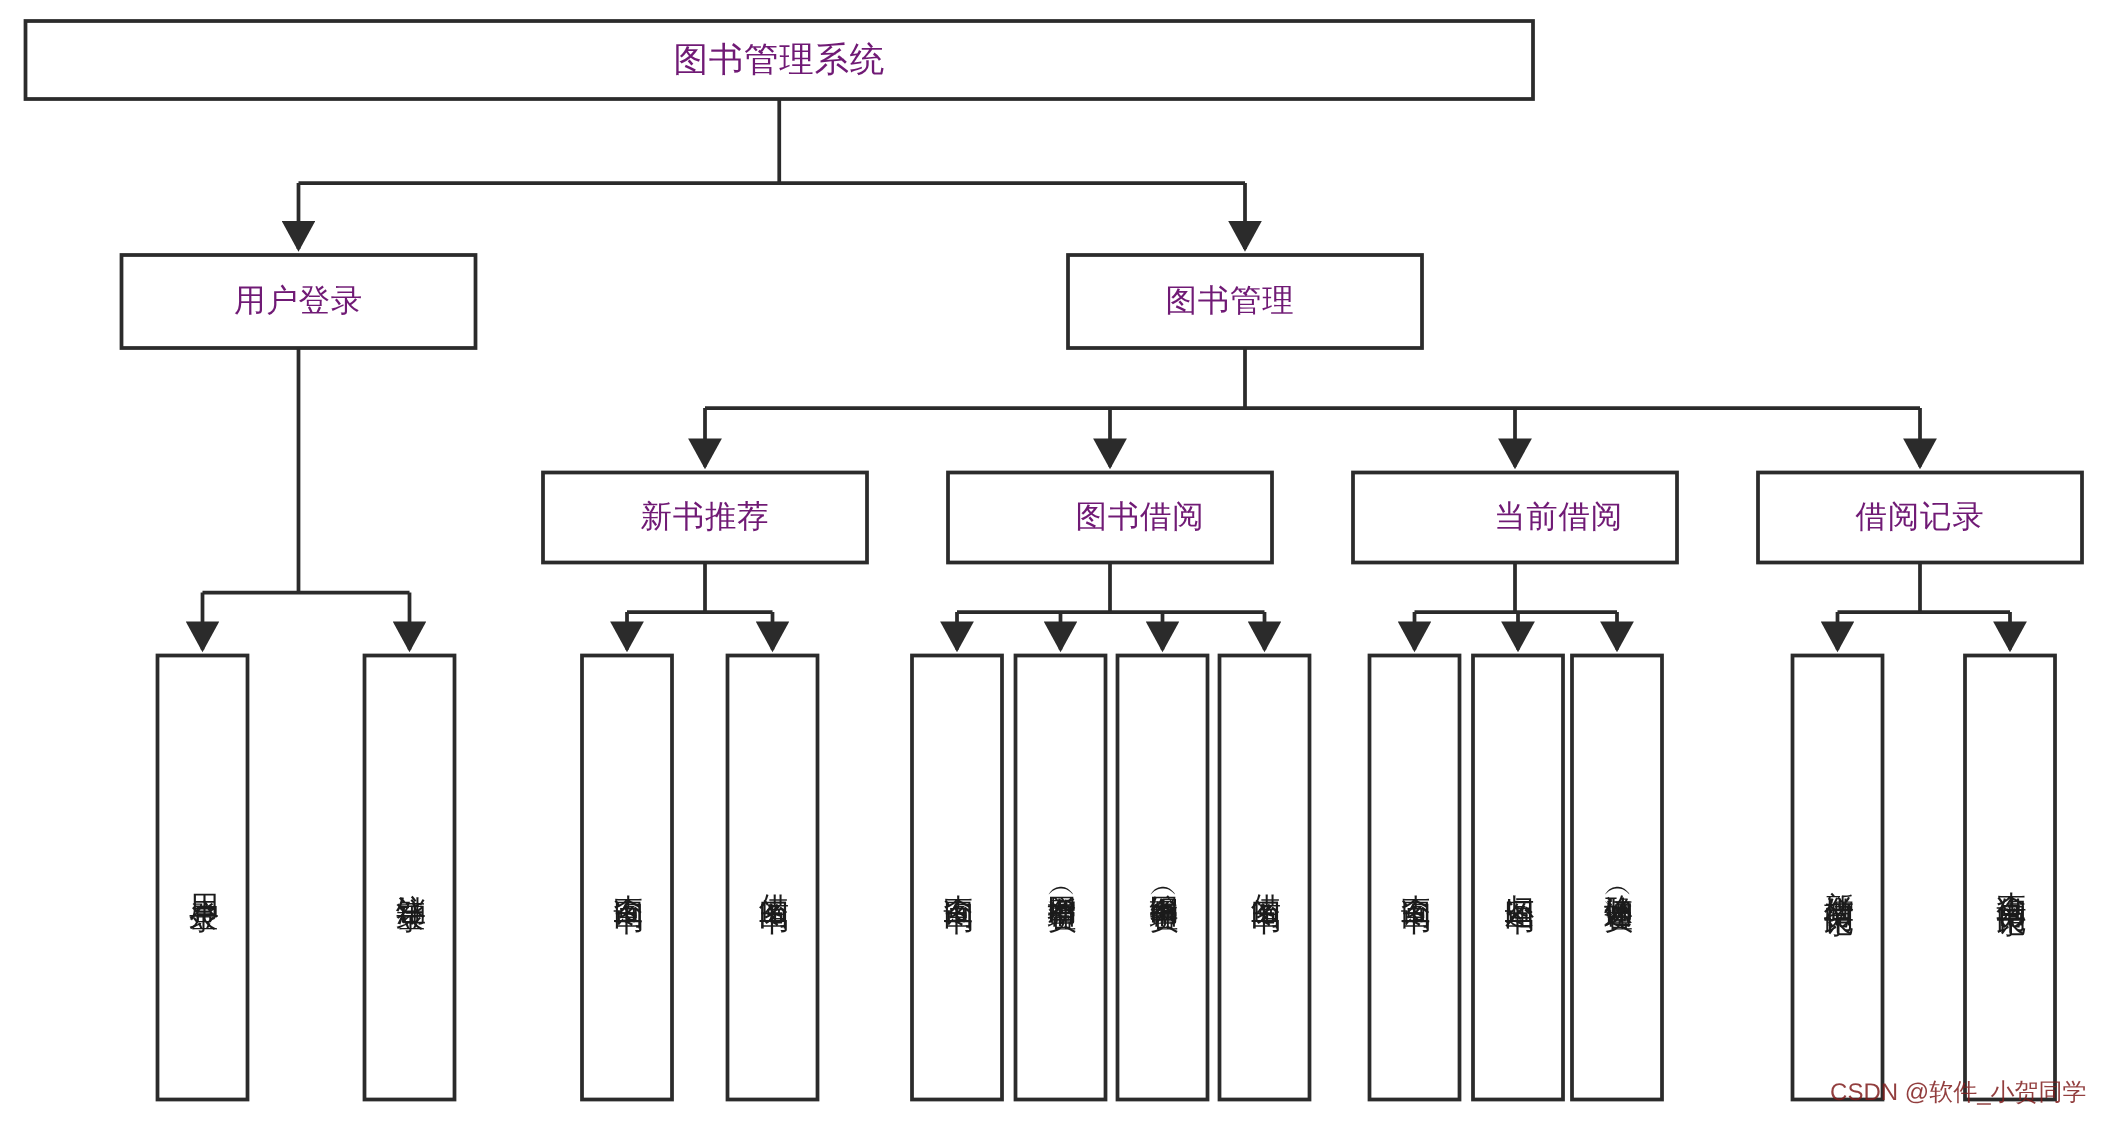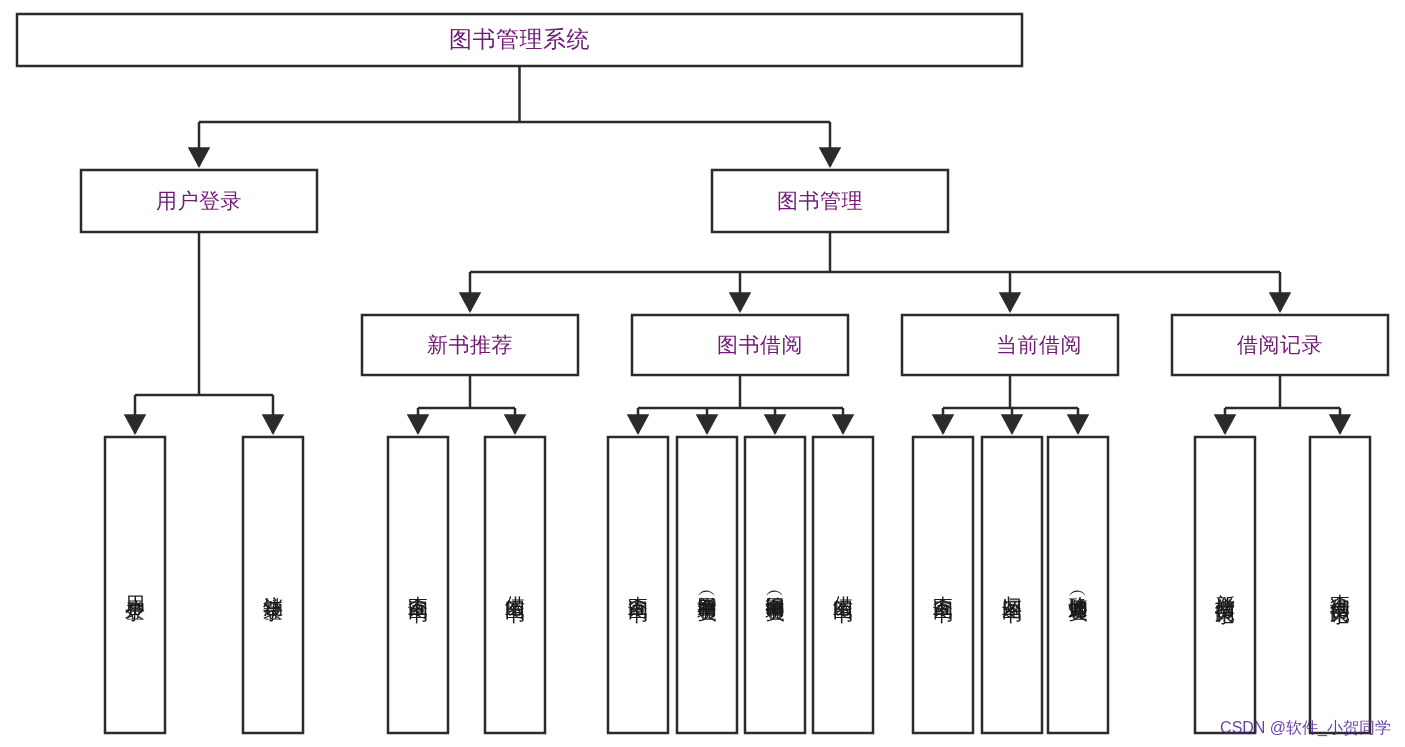--- a/index.html
+++ b/index.html
@@ -68,21 +68,21 @@
   }
   .node-label-v.tight {
     font-size: 19px;
     letter-spacing: 1px;
   }
   .watermark {
     position: absolute;
     right: 14px;
     bottom: 8px;
     font-size: 16px;
-    color: #4c1d95;
+    color: #7f1d1d;
     opacity: 0.85;
     white-space: nowrap;
     font-family: "Liberation Sans", "DejaVu Sans", sans-serif;
   }
 </style>
 </head>
 <body>
 
 <div id="diagram-root">
 

